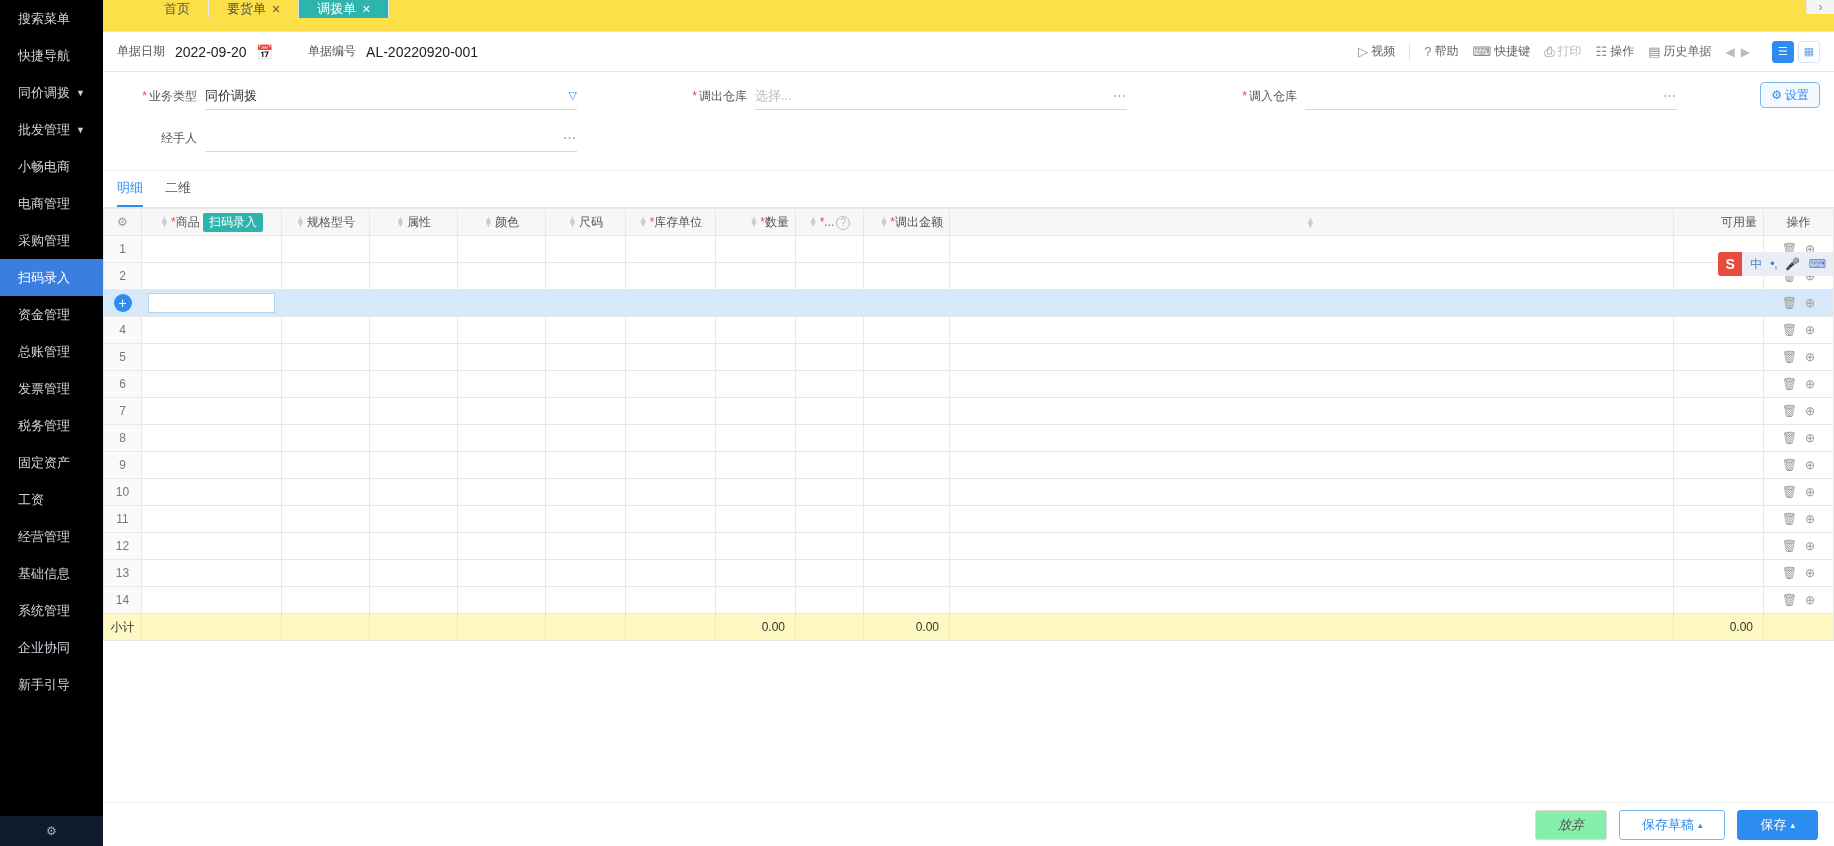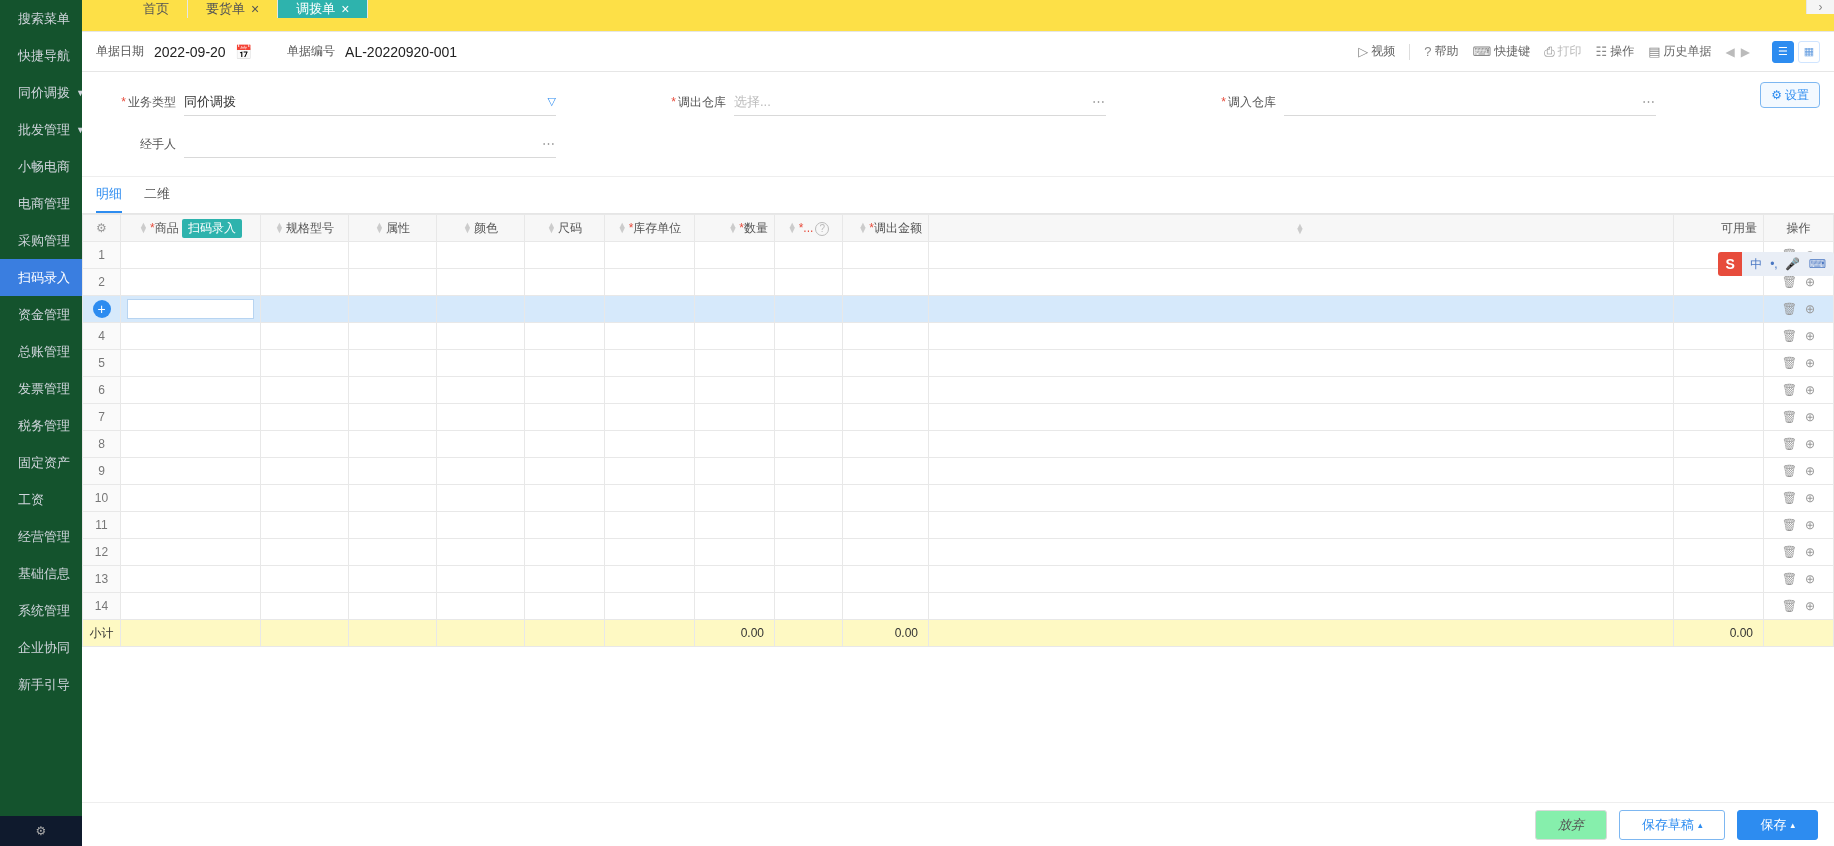--- a/index.html
+++ b/index.html
@@ -1,20 +1,20 @@
 <!DOCTYPE html>
 <html><head>
 <meta charset="utf-8">
 <style>
 * { box-sizing: border-box; margin: 0; padding: 0; }
 body { font-family: "Microsoft YaHei", Arial, sans-serif; font-size: 12px; color: #333; background: #fff; overflow: hidden; }
 .app { display: flex; width: 1834px; height: 846px; }
 
 
-.sidebar { width: 82px; background: #14532d; color: #d0d5dc; display: flex; flex-direction: column; overflow-y: auto; }
+.sidebar { width: 103px; background: #000000; color: #d0d5dc; display: flex; flex-direction: column; overflow-y: auto; }
 .sidebar-item { height: 37px; display: flex; align-items: center; padding-left: 18px; cursor: pointer; font-size: 13px; position: relative; white-space: nowrap; }
 .sidebar-item.active { background: #3a7ee0; color: #fff; }
 .sidebar-item .caret { margin-left: 6px; font-size: 9px; }
 .sidebar-gear { height: 30px; display:flex; align-items:center; justify-content:center; margin-top:auto; background:#0f1a2d; cursor:pointer; }
 
 
 .main { flex: 1; display: flex; flex-direction: column; min-width: 0; }
 
 
 .tabs-bar { height: 32px; background: #fde047; border-bottom: 1px solid #e6e6e6; display: flex; align-items: flex-start; padding-left: 43px; }
@@ -34,21 +34,21 @@
 .info-action { display:flex; align-items:center; gap:3px; cursor:pointer; font-size:12px; }
 .info-action .ico { font-size:13px; color:#888; }
 .divider-v { width:1px; height:16px; background:#ddd; }
 .nav-arrows { display:flex; gap:6px; color:#bbb; }
 .view-toggles { display:flex; gap:4px; margin-left:8px; }
 .view-toggle { width:22px; height:22px; border:1px solid #d0e5ff; border-radius:3px; display:flex; align-items:center; justify-content:center; color:#6aa0e0; cursor:pointer; font-size:11px; }
 .view-toggle.active { background:#2d8cf0; color:#fff; border-color:#2d8cf0; }
 
 
 .form { padding: 10px 14px 4px; border-bottom: 1px solid #eee; position: relative; }
-.form-row { display:flex; gap:90px; margin-bottom:14px;margin-top:6px; }
+.form-row { display:flex; gap:90px; margin-bottom:14px; }
 .form-field { display:flex; align-items:center; width: 460px; }
 .form-field .label { width: 88px; text-align:right; padding-right:8px; color:#555; font-size:12px; }
 .form-field .label .req { color:#e74c3c; margin-right:2px; }
 .form-field .control { flex:1; height:28px; border-bottom:1px solid #d9d9d9; display:flex; align-items:center; justify-content:space-between; font-size:13px; }
 .form-field .control .placeholder { color:#bbb; }
 .form-field .control .dd { color:#2d8cf0; font-size:11px; }
 .form-field .control .more { color:#888; letter-spacing:1px; cursor:pointer; }
 .settings-btn { position:absolute; right:14px; top:10px; height:26px; padding:0 10px; border:1px solid #7db7f1; border-radius:4px; color:#2d8cf0; background:#f3f9ff; display:flex; align-items:center; gap:3px; cursor:pointer; font-size:12px; }
 
 

